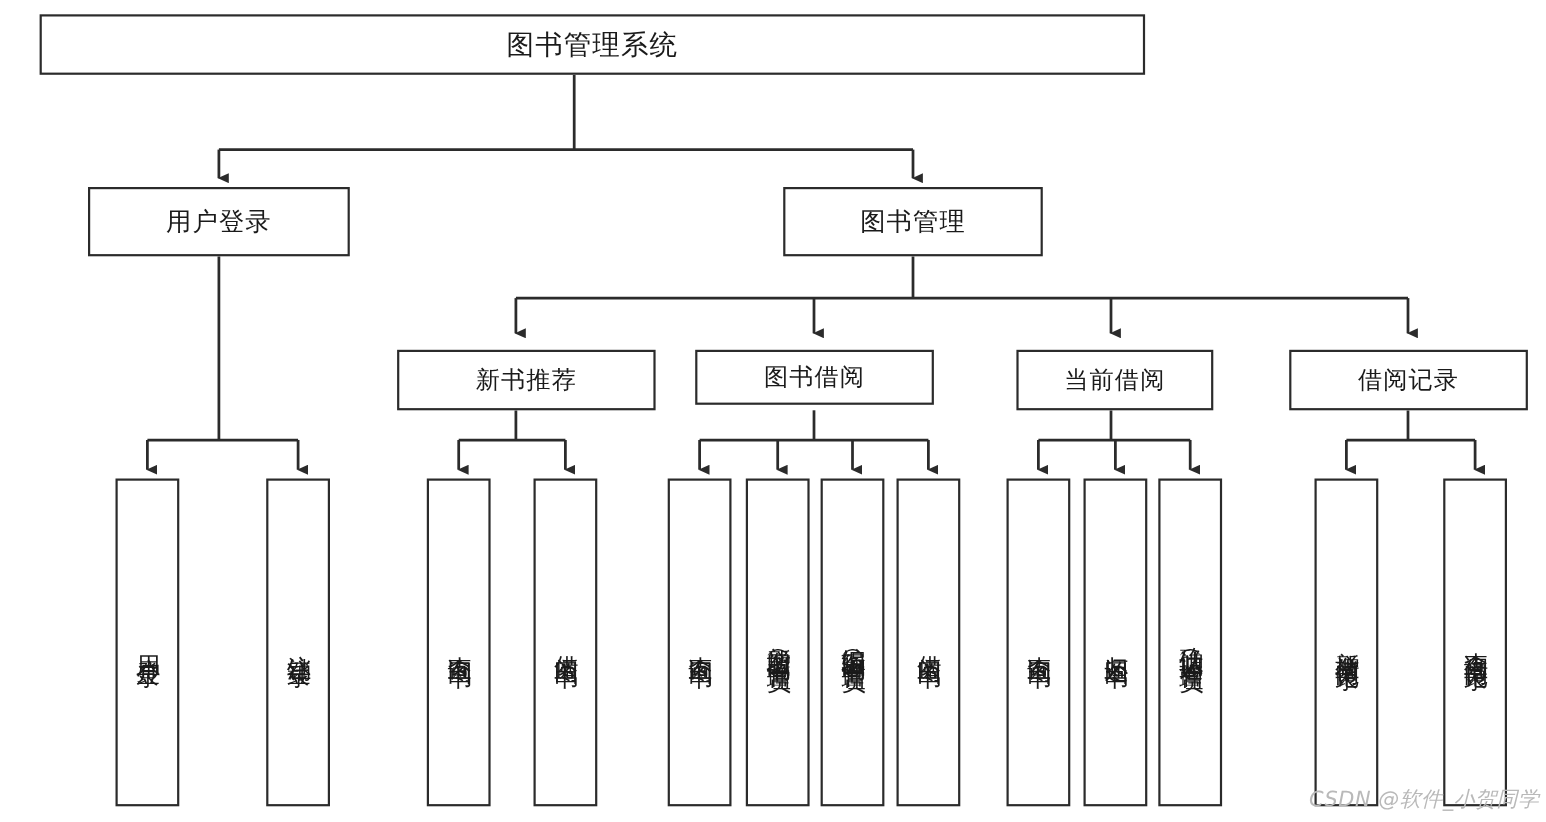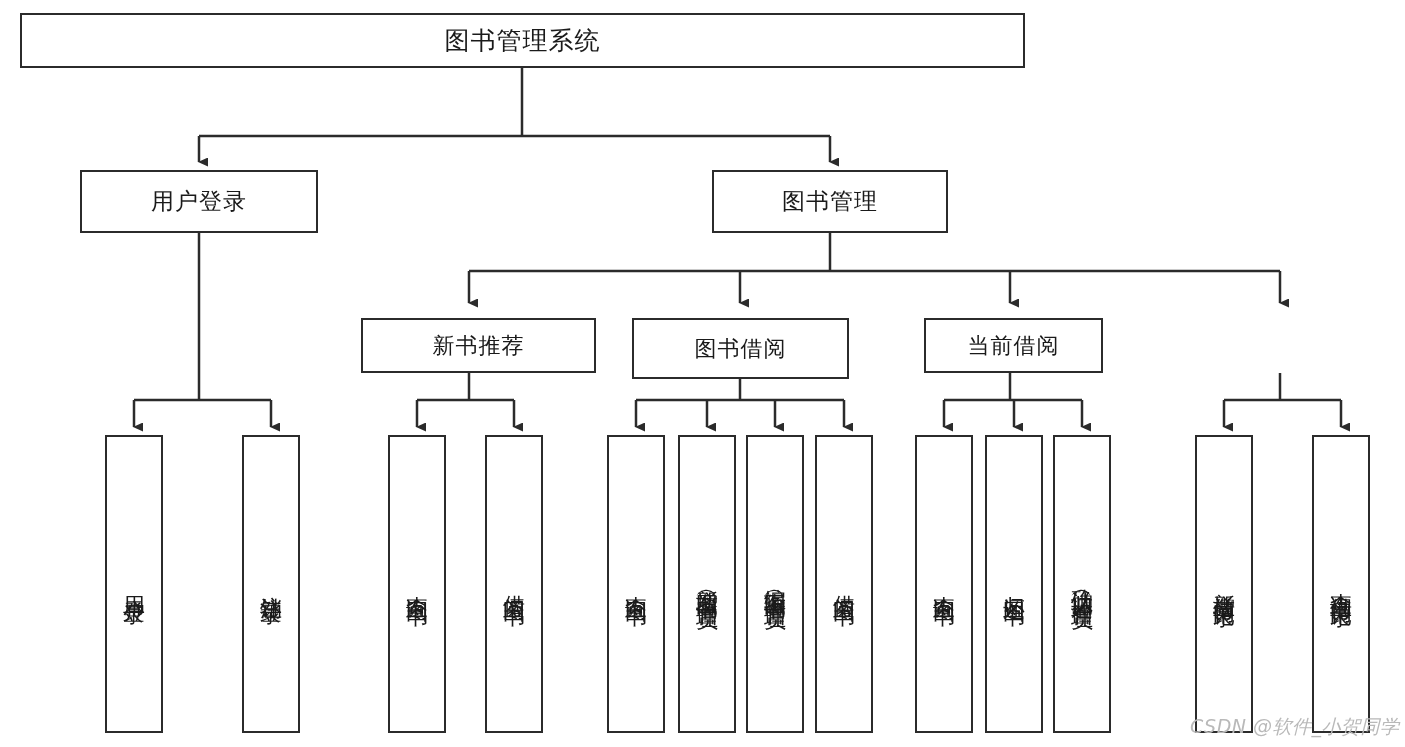--- a/index.html
+++ b/index.html
@@ -30,20 +30,21 @@
     border: 2.5px solid #2b2b2b;
     background: #ffffff;
     display: flex;
     align-items: center;
     justify-content: center;
     color: #1a1a1a;
     z-index: 2;
   }
   .node.root {
     font-size: 25px;
+    margin-left: 16px;
   }
   .node.lvl2 {
     font-size: 23px;
   }
   .node.lvl3 {
     font-size: 22px;
   }
   .node.leaf {
     font-size: 22px;
     align-items: center;
@@ -138,26 +139,29 @@
   <div class="node lvl2" style="left:80px; top:170px; width:238px; height:63px;">
     <span class="htext">用户登录</span>
   </div>
   <div class="node lvl2" style="left:712px; top:170px; width:236px; height:63px;justify-content:center;">
     <span class="htext">图书管理</span>
   </div>
 
   <div class="node lvl3" style="left:361px; top:318px; width:235px; height:55px;">
     <span class="htext">新书推荐</span>
   </div>
-  <div class="node lvl3" style="left:632px; top:318px; width:217px; height:61px;">
+  <div class="node lvl3" style="left:632px; top:318px; width:217px; height:50px;">
     <span class="htext">图书借阅</span>
   </div>
   <div class="node lvl3" style="left:924px; top:318px; width:179px; height:55px;align-items:center;">
     <span class="htext">当前借阅</span>
   </div>
+  <div class="node lvl3" style="left:1172px; top:318px; width:217px; height:55px;">
+    <span class="htext">借阅记录</span>
+  </div>
 
   <div class="node leaf" style="left:105px; top:435px; width:58px; height:298px;">
     <span class="vtext">用户登录</span>
   </div>
   <div class="node leaf" style="left:242px; top:435px; width:58px; height:298px;">
     <span class="vtext">注销登录</span>
   </div>
 
   <div class="node leaf" style="left:388px; top:435px; width:58px; height:298px;">
     <span class="vtext">查询图书</span>

